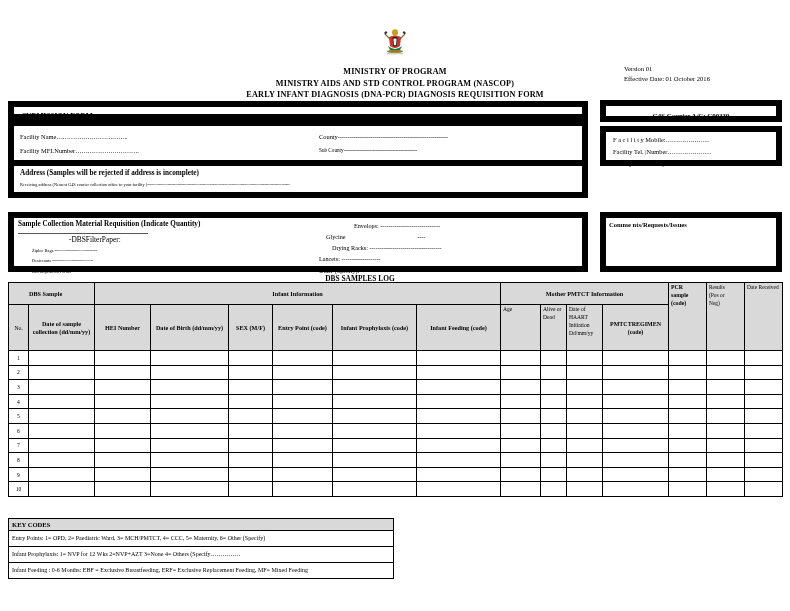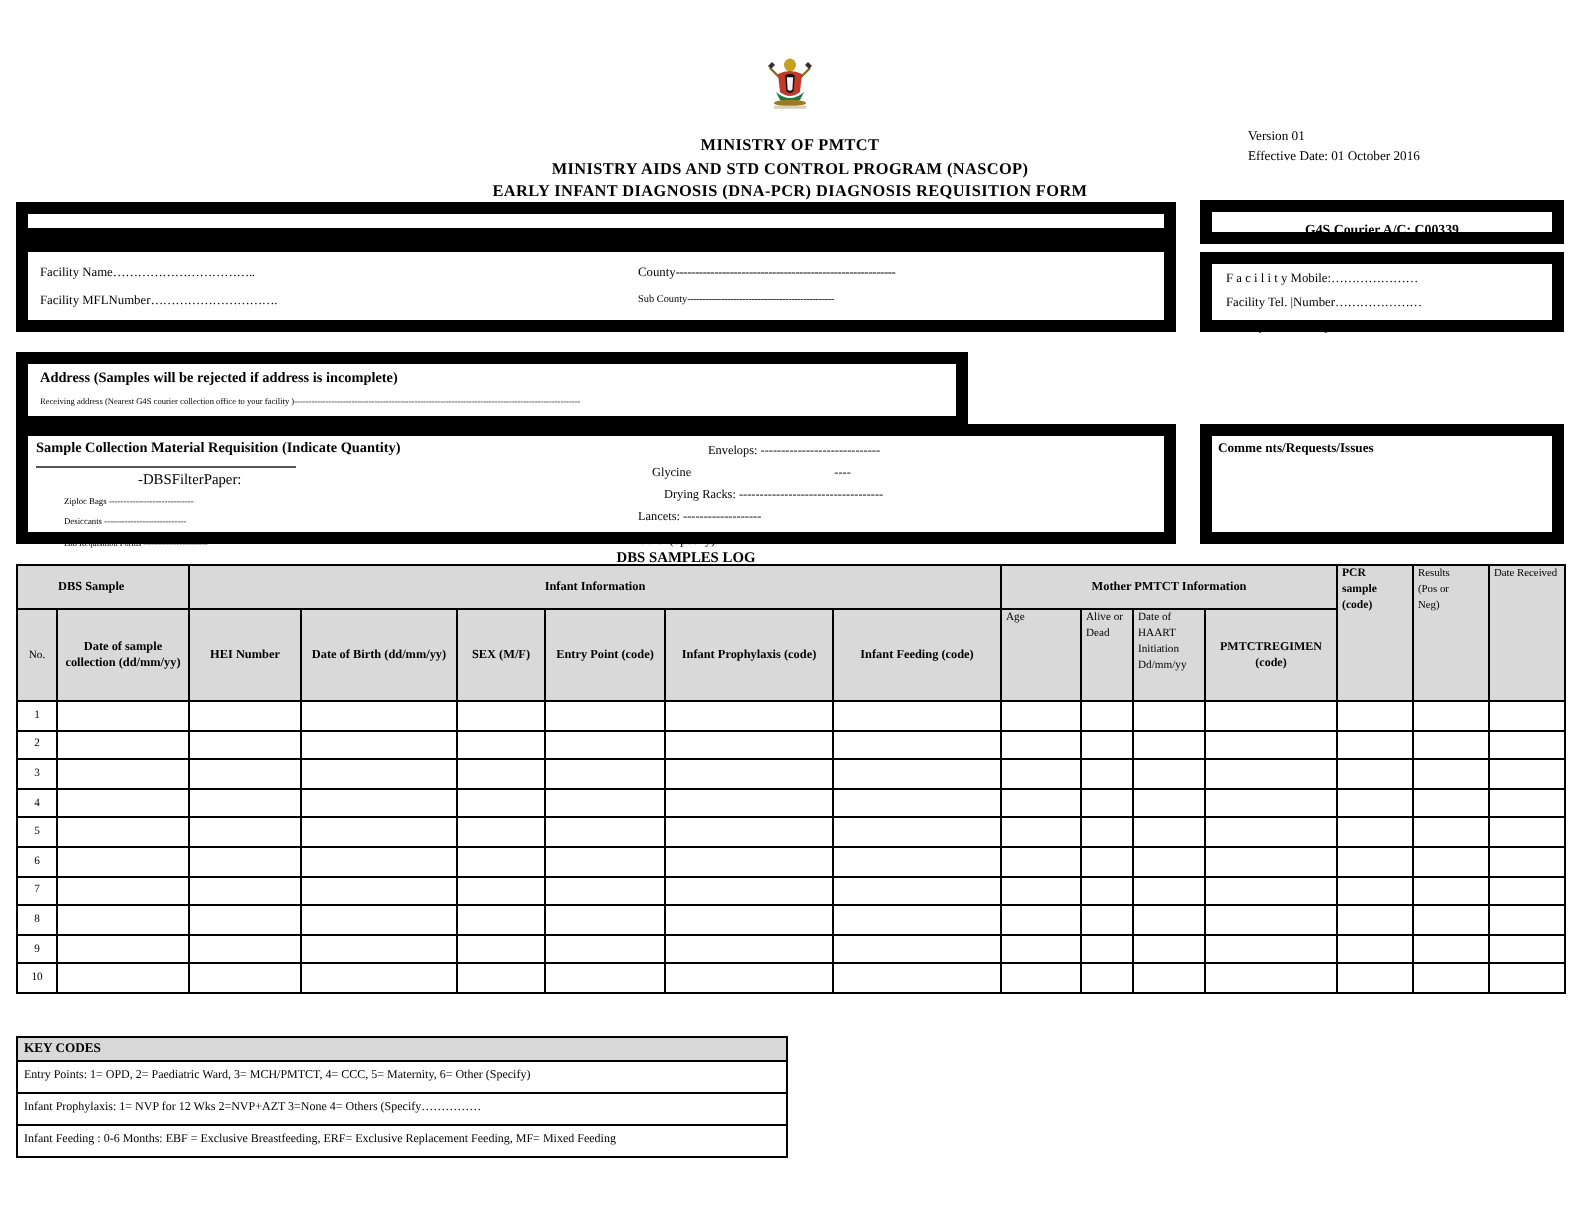--- a/index.html
+++ b/index.html
@@ -47,40 +47,40 @@
   .field-row { position: absolute; font-size: 6.4px; white-space: nowrap; }
   .dots { letter-spacing: -0.2px; }
 
   #g4s-box { left: 600px; top: 100px; width: 182px; height: 22px; }
   #g4s-box .t { font-size: 6.9px; font-weight: bold; text-align: center; padding-top: 6px; }
 
   #facility-contact { left: 600px; top: 126px; width: 182px; height: 40px; }
   #facility-contact .fc { position: absolute; font-size: 6.4px; left: 7px; white-space: nowrap; }
 
   
-  #address-box { left: 8px; top: 176px; width: 476px; height: 38px; text-align: center; }
+  #address-box { left: 8px; top: 160px; width: 580px; height: 38px; text-align: center; }
   #address-title { position: absolute; left: 6px; top: 3px; font-size: 7.2px; font-weight: bold; }
   #recv-line { position: absolute; left: 6px; top: 16px; font-size: 4.3px; white-space: nowrap; }
   #town-line { position: absolute; left: 6px; top: 27px; font-size: 4.3px; white-space: nowrap; }
   #labemail-line { position: absolute; left: 338px; top: 26px; font-size: 5.2px; white-space: nowrap; }
 
   
   #scm-box { left: 8px; top: 212px; width: 580px; height: 60px; text-align: right; }
   #scm-title { position: absolute; left: 4px; top: 2px; font-size: 7.2px; font-weight: bold; }
   #scm-rule { position: absolute; left: 4px; top: 15px; width: 130px; border-top: 1px solid #555; }
   .scm-left { position: absolute; white-space: nowrap; }
   .scm-right { position: absolute; white-space: nowrap; }
 
   
   #comments-box { left: 600px; top: 212px; width: 182px; height: 60px; }
   #comments-box .t { font-size: 6.6px; font-weight: bold; padding: 3px 0 0 3px; }
 
   
   #dbs-log-title {
-    position: absolute; left: 0; top: 274px; width: 686px;
+    position: absolute; left: 17px; top: 274px; width: 686px;
     text-align: center; font-size: 7.4px; font-weight: bold;
   }
 
   
   table.log {
     position: absolute; left: 8px; top: 282px;
     width: 774px;
     border-collapse: collapse;
     table-layout: fixed;
   }
@@ -122,21 +122,21 @@
         <path d="M12.6 11.6 q2.4 -1.2 4.8 0 l-0.6 8 q-1.8 1.8 -3.6 0 z" fill="#111"></path>
         <path d="M13.4 12.6 l3.2 0 l-0.4 6.2 q-1.2 1.2 -2.4 0 z" fill="#f2f2f2"></path>
         <path d="M8 20 q7 6 14 0 l-2 4 q-5 3 -10 0 z" fill="#1e7a3c"></path>
         <ellipse cx="15" cy="25.5" rx="8" ry="1.6" fill="#9a7a22"></ellipse>
         <rect x="7" y="26.8" width="16" height="1.6" fill="#d8d0b8"></rect>
       </svg>
     </span>
   </div>
 
   <div class="title-block">
-    <div>MINISTRY OF PMTCT</div>
+    <div>MINISTRY OF PROGRAM</div>
     <div>MINISTRY AIDS AND STD CONTROL PROGRAM (NASCOP)</div>
     <div>EARLY INFANT DIAGNOSIS (DNA-PCR) DIAGNOSIS REQUISITION FORM</div>
   </div>
 
   <div class="version-block">
     <div>Version 01</div>
     <div>Effective Date: 01 October 2016</div>
   </div>
 
   <div class="bx" id="submission-header">

